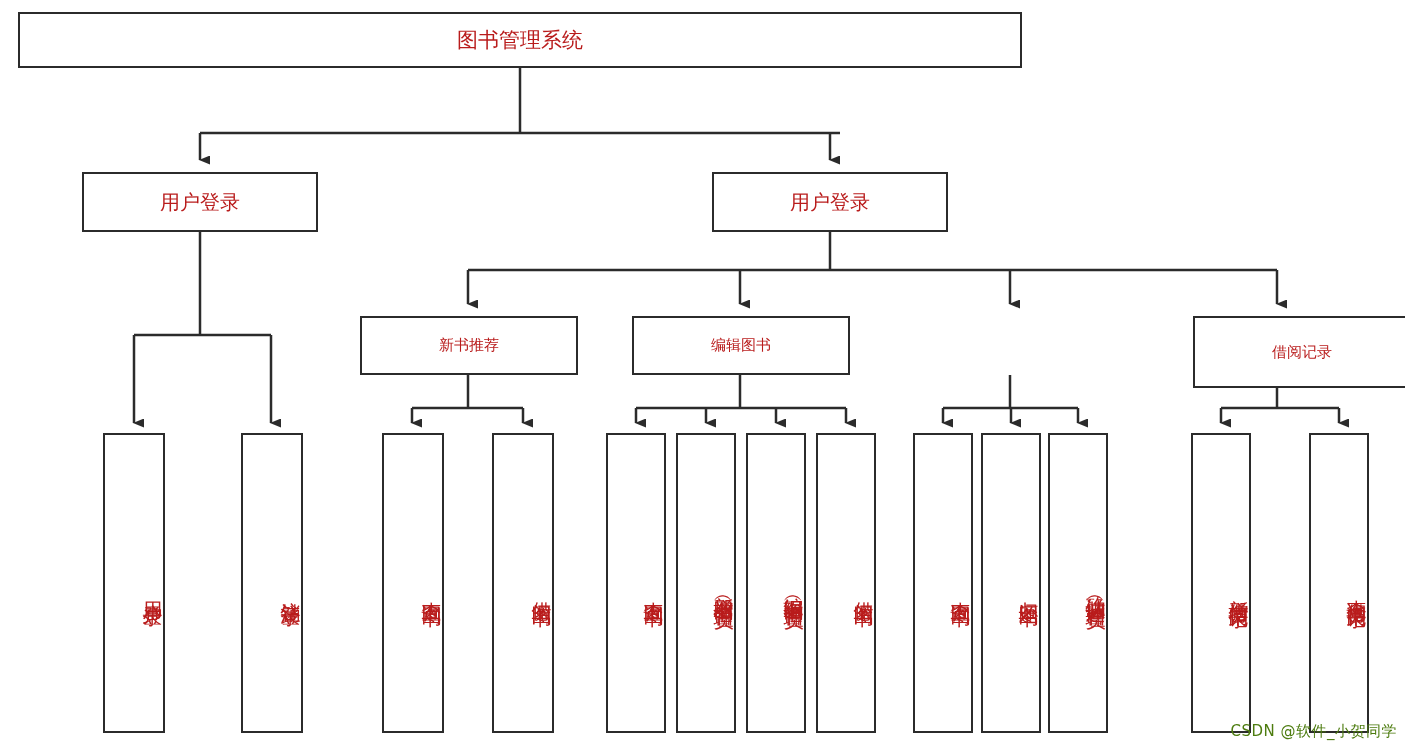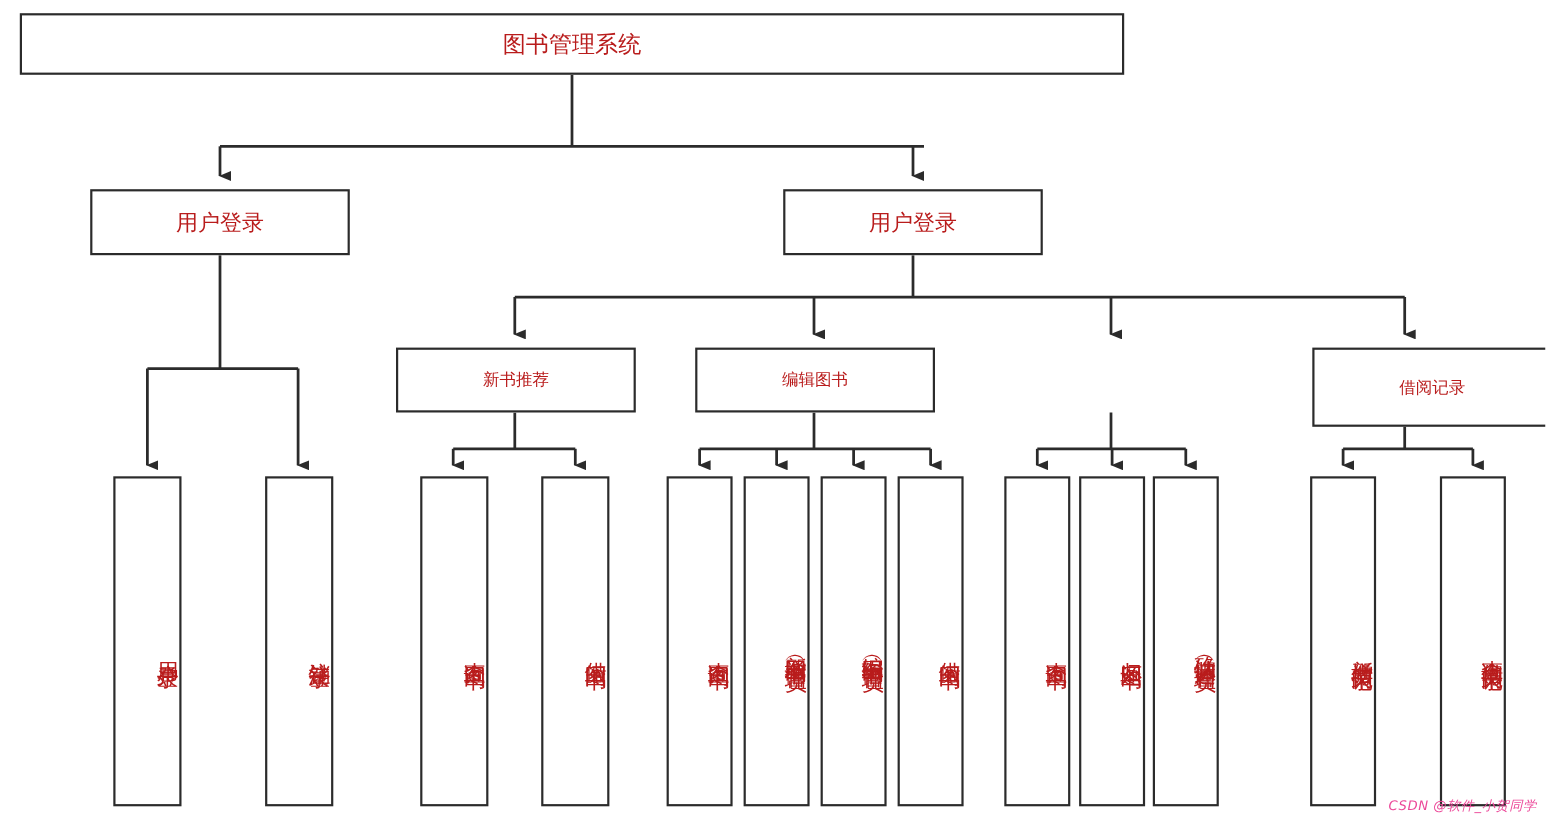--- a/index.html
+++ b/index.html
@@ -57,25 +57,24 @@
     letter-spacing: 2px;
     line-height: 1.0;
   }
   .node-label {
     display: block;
   }
   .watermark {
     position: absolute;
     right: 8px;
     bottom: 6px;
-    font-size: 12px;
-    color: #ec4899;
+    font-size: 15px;
+    color: #4d7c0f;
     white-space: nowrap;
     letter-spacing: 0.5px;
-    font-style: italic;
   }
 </style>
 </head>
 <body>
 
 <div id="diagram">
 
   <svg id="connectors" viewBox="0 0 1405 747" xmlns="http://www.w3.org/2000/svg">
     <defs>
       <marker id="arrowhead" markerWidth="9" markerHeight="11" refX="4.5" refY="10" orient="auto" markerUnits="userSpaceOnUse">

